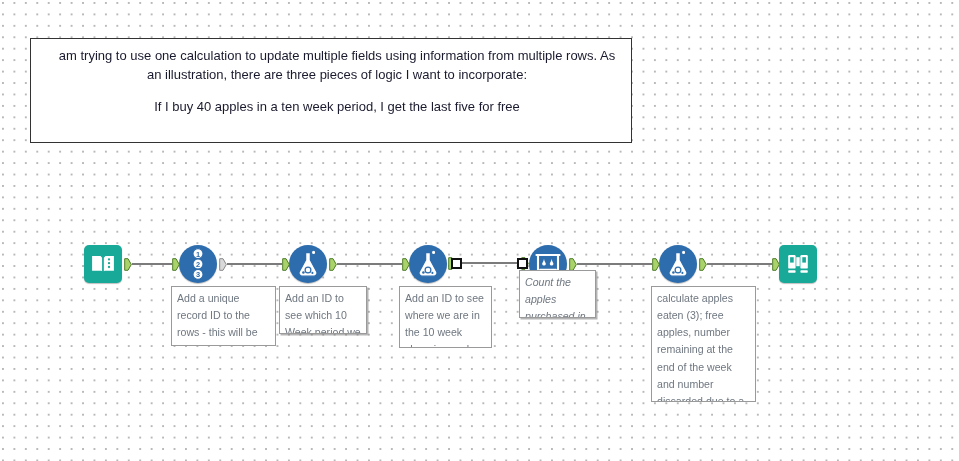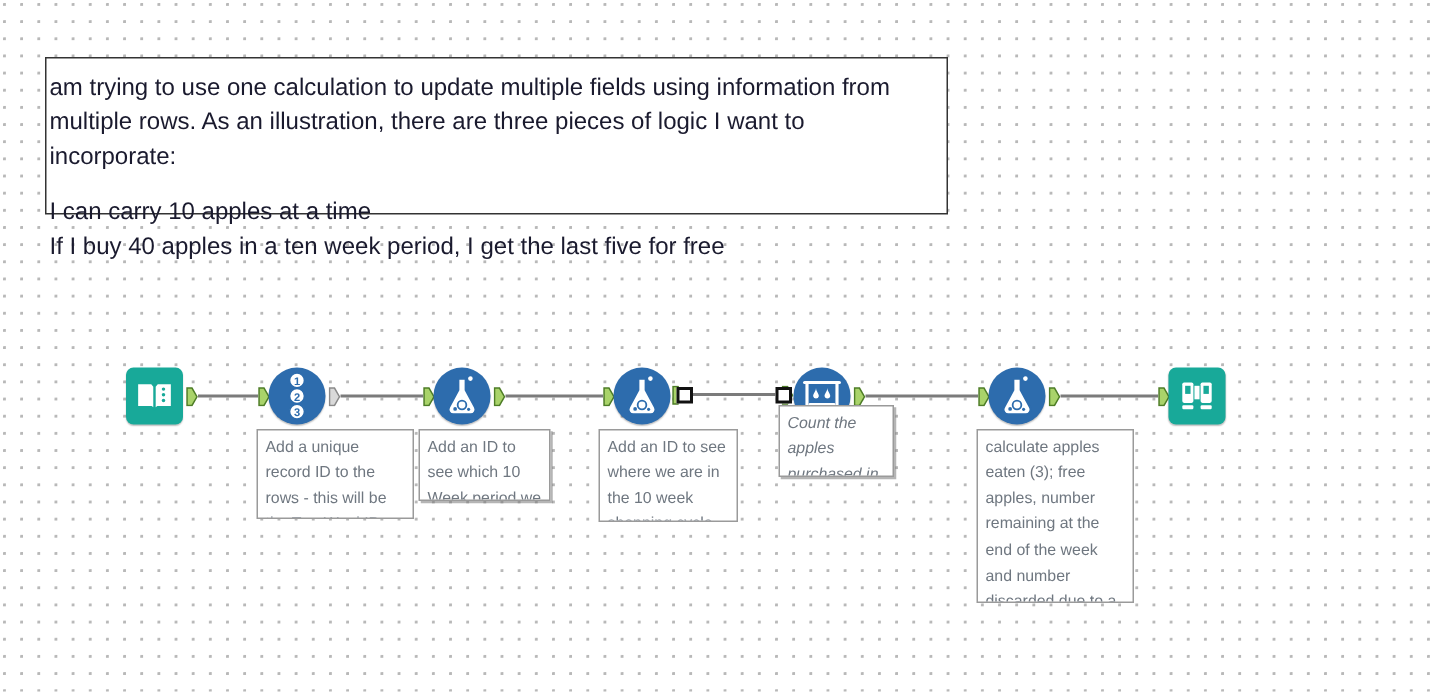--- a/index.html
+++ b/index.html
@@ -21,25 +21,25 @@
     background-size: 11.45px 11.45px;
     background-position: 2px 2px;
   }
 
   
   .comment-box {
     position: absolute;
     box-sizing: border-box;
     background: #ffffff;
     border: 1px solid #333333;
-    text-align: left;
+    text-align: center;
     color: #1a1a2e;
     line-height: 1.45;
-    padding: 8px 10px 6px 2px;
-    font-size: 16px;
+    padding: 8px 10px 6px 22px;
+    font-size: 13px;
   }
   .comment-para {
     margin: 0;
   }
   .comment-spacer { height: 13px; }
 
   
   .node {
     position: absolute;
     width: 38px;
@@ -109,21 +109,20 @@
   }
 </style>
 </head>
 <body>
 
 <div id="canvas">
 
   <div class="comment-box" style="left:30px; top:38px; width:602px; height:105px;">
     <p class="comment-para">am trying to use one calculation to update multiple fields using information from multiple rows. As an illustration, there are three pieces of logic I want to incorporate:</p>
     <div class="comment-spacer"></div>
-    <p class="comment-para">I can carry 10 apples at a time</p>
     <p class="comment-para">If I buy 40 apples in a ten week period, I get the last five for free</p>
   </div>
 
   <div class="conn" style="left:124px; top:257px; width:56px;">
     <svg class="arrow-cap" viewBox="0 0 8 13">
       <path d="M0.7 0.7 H4 L7.3 6.5 L4 12.3 H0.7 Z" fill="#a9d36a" stroke="#4e7d27" stroke-width="1"></path>
     </svg>
     <div class="line"></div>
     <svg class="arrow-cap" viewBox="0 0 8 13">
       <path d="M0.7 0.7 H4 L7.3 6.5 L4 12.3 H0.7 Z" fill="#a9d36a" stroke="#4e7d27" stroke-width="1"></path>

